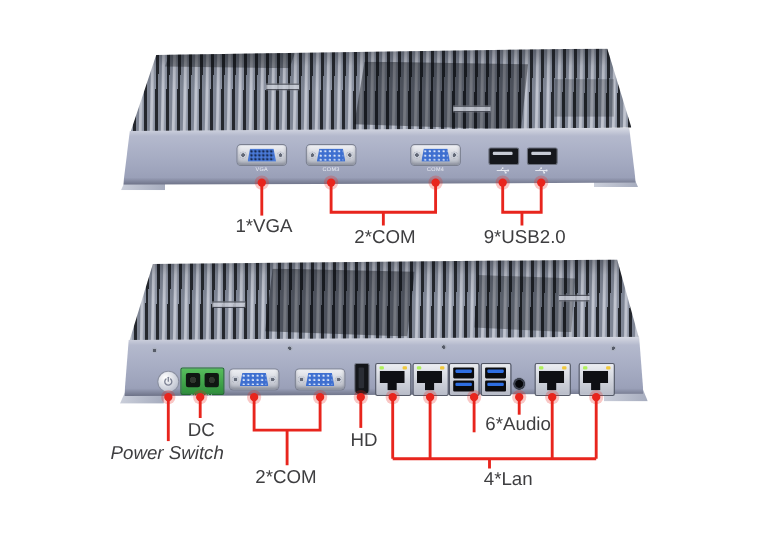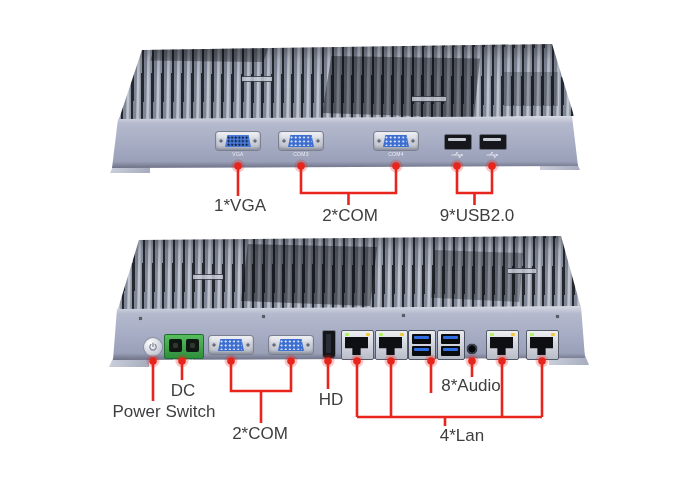--- a/index.html
+++ b/index.html
@@ -255,18 +255,18 @@
           <circle cx="542" cy="361" r="3.8"></circle>
       </g>
     </g>
   </svg>
 
   <div class="ann" style="left:240px;top:196px;">1*VGA</div>
   <div class="ann" style="left:350px;top:206px;">2*COM</div>
   <div class="ann" style="left:477px;top:206px;">9*USB2.0</div>
 
   <div class="ann" style="left:183px;top:381px;">DC</div>
-  <div class="ann" style="left:164px;top:402px;">Power Switch</div>
+  <div class="ann" style="left:152px;top:402px;font-style:italic;">Power Switch</div>
   <div class="ann" style="left:260px;top:424px;">2*COM</div>
   <div class="ann" style="left:331px;top:390px;">HD</div>
-  <div class="ann" style="left:471px;top:376px;">8*Audio</div>
+  <div class="ann" style="left:471px;top:376px;">6*Audio</div>
   <div class="ann" style="left:462px;top:426px;">4*Lan</div>
 </div>
 
 </body></html>

